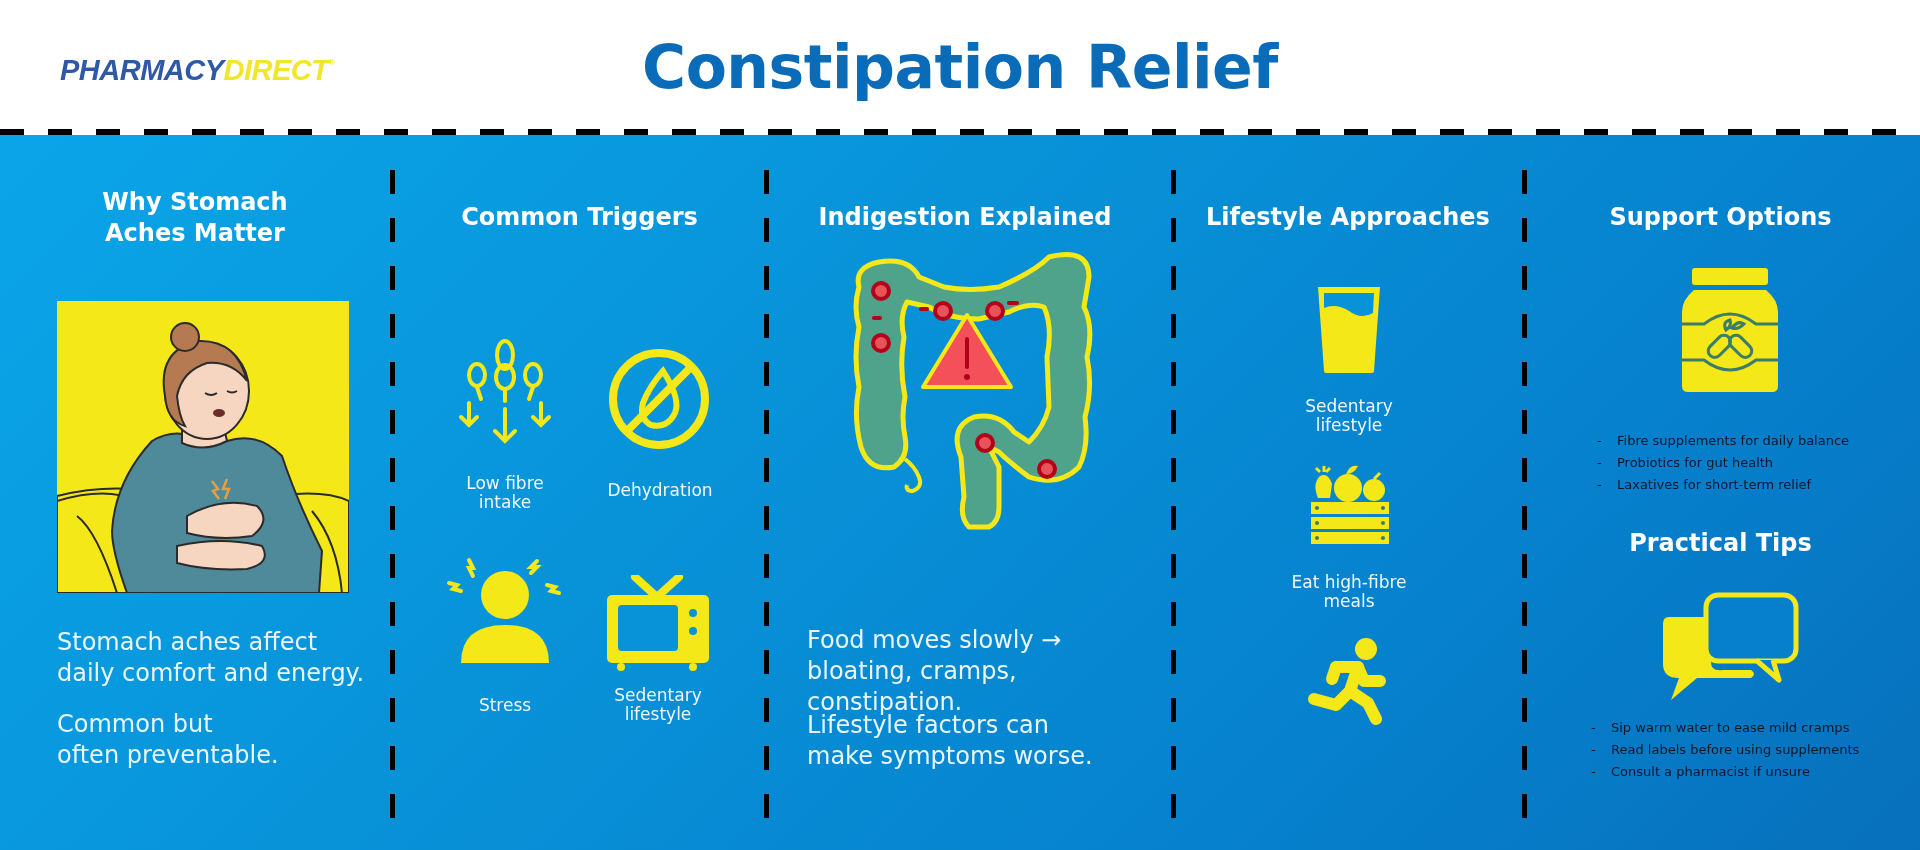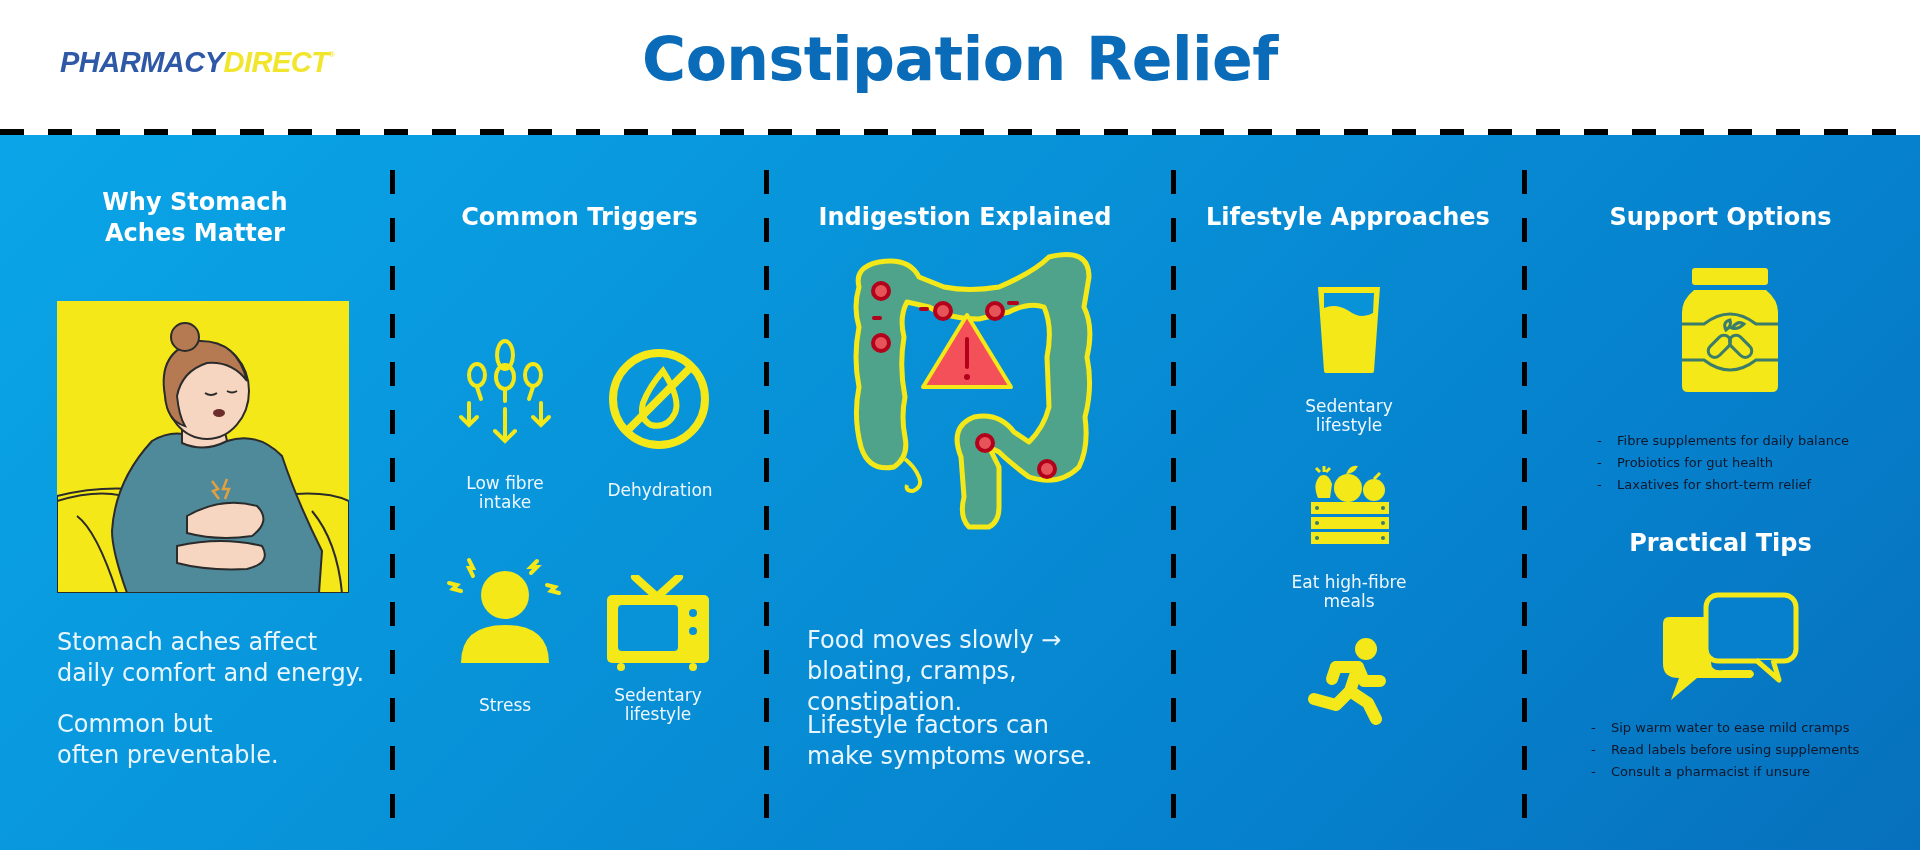--- a/index.html
+++ b/index.html
@@ -1,19 +1,19 @@
 <!DOCTYPE html>
 <html><head>
 <meta charset="utf-8">
 <style>
   * { box-sizing: border-box; margin: 0; padding: 0; }
   html, body { width: 1920px; height: 850px; overflow: hidden; background: #fff; }
   body { font-family: "DejaVu Sans", sans-serif; position: relative; }
 
-  .header { position: absolute; left: 0; top: 0; width: 1584px; height: 130px; background: #fff; padding-left: 26px; }
+  .header { position: absolute; left: 0; top: 8px; width: 1584px; height: 130px; background: #fff; padding-left: 26px; }
   .logo { position: absolute; left: 60px; top: 46px; font-family: "Liberation Sans", sans-serif; font-weight: bold; font-style: italic; font-size: 29px; letter-spacing: -0.5px; }
   .logo .p1 { color: #2f58a6; }
   .logo .p2 { color: #f2e52d; }
   .logo .tm { color: #f2e52d; font-size: 8px; vertical-align: top; position: relative; top: 4px; }
   .title { position: absolute; left: 0; width: 1920px; top: 24px; text-align: center; color: #0a6bb8; font-family: "DejaVu Sans", sans-serif; font-weight: bold; font-size: 60px; letter-spacing: -0.5px; }
 
   .topline { position: absolute; left: 0; top: 129px; width: 1920px; height: 6px;
     background: repeating-linear-gradient(90deg, #000 0 24px, transparent 24px 48px); }
 
   .main { position: absolute; left: 0; top: 135px; width: 1920px; height: 715px;

